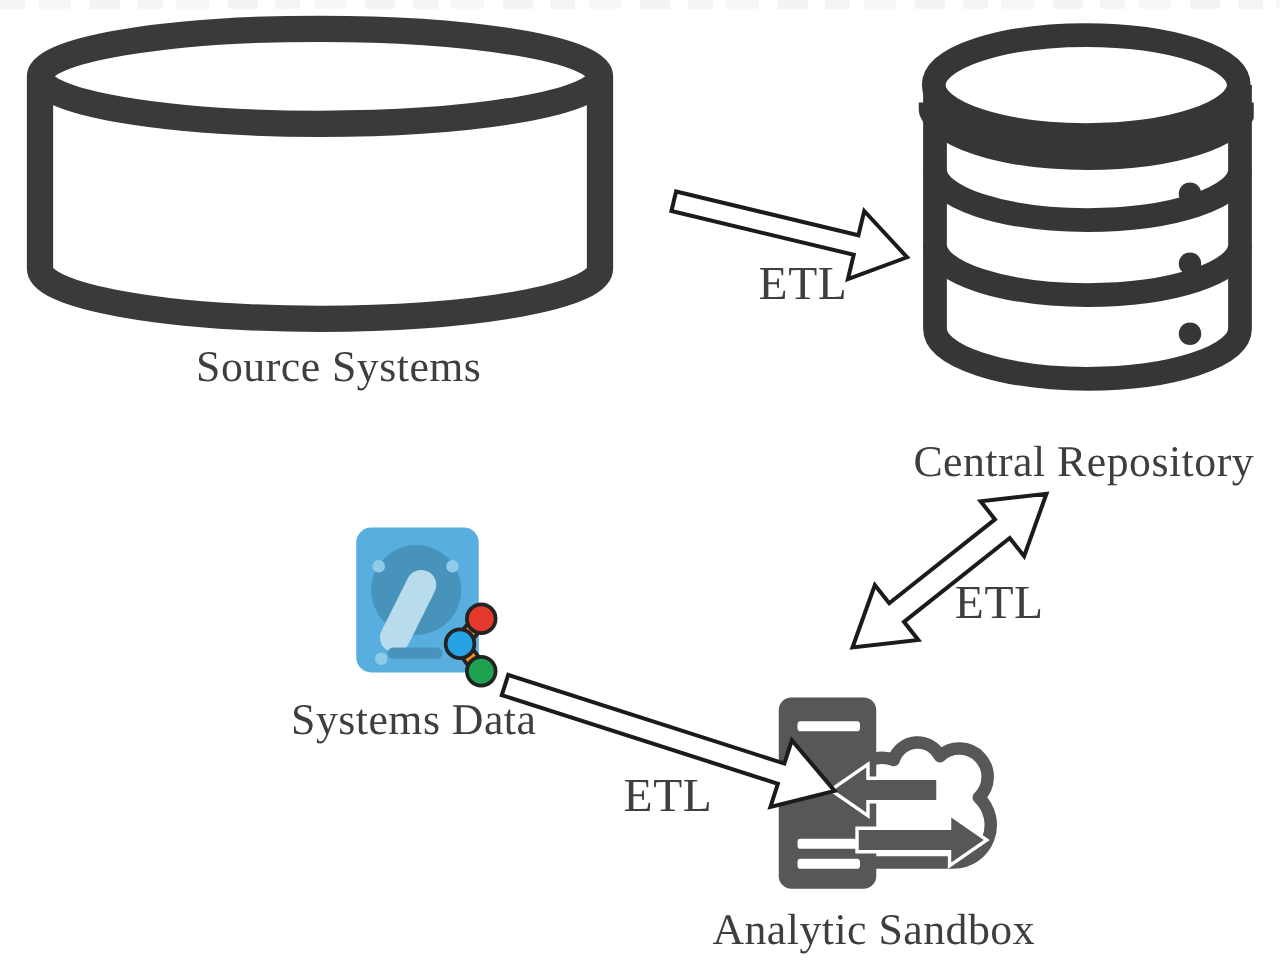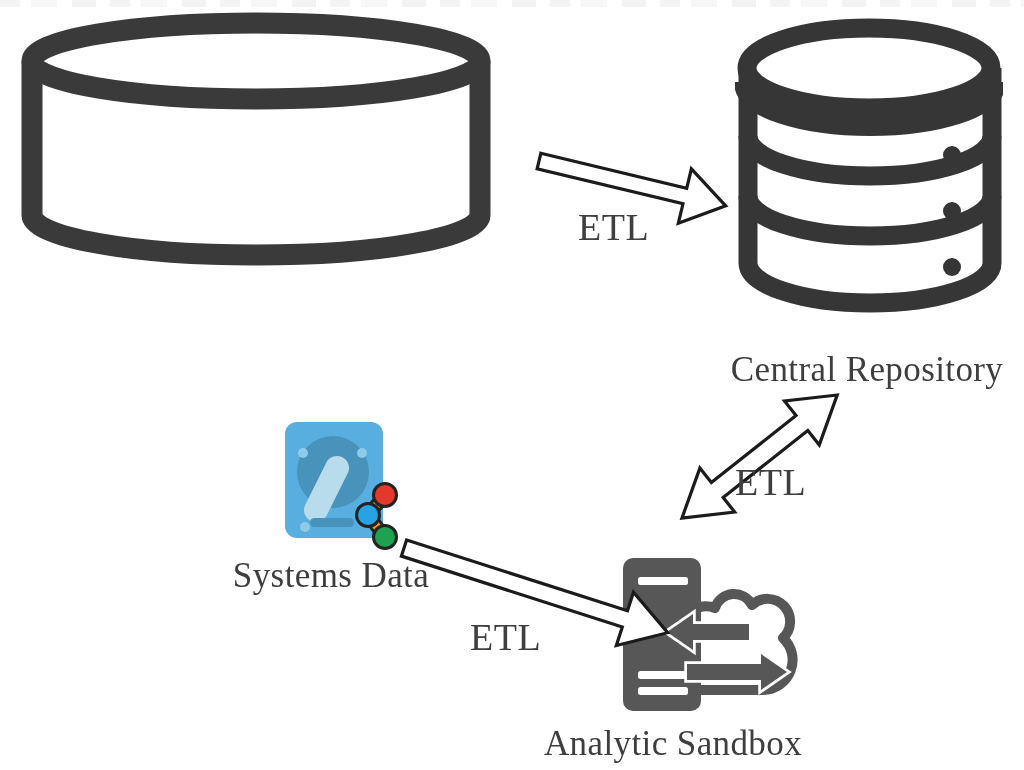--- a/index.html
+++ b/index.html
@@ -13,21 +13,21 @@
       #f3f3f3 0 20px,#ffffff 20px 31px,#f6f6f6 31px 57px,#ffffff 57px 72px,
       #f2f2f2 72px 96px,#ffffff 96px 110px);
     opacity:.9;
   }
   .abs{position:absolute;}
   .node-label{
     position:absolute;text-align:center;color:#3e3e3e;
     font-size:35px;line-height:1.05;letter-spacing:.4px;white-space:nowrap;
   }
   .edge-label{
-    position:absolute;text-align:left;color:#3f3f3f;
+    position:absolute;text-align:right;color:#3f3f3f;
     font-size:38px;line-height:1;letter-spacing:.5px;white-space:nowrap;
   }
   svg{display:block;}
 </style>
 </head>
 <body>
 
 <div id="stage">
 
   <div class="artifact-strip"></div>
@@ -102,26 +102,27 @@
   </div>
 
   <svg class="abs" style="left:0;top:0;pointer-events:none;" width="1024" height="770" viewBox="0 0 1024 770">
     <g fill="#ffffff" stroke="#1b1b1b" stroke-width="3.2" stroke-linejoin="miter">
       <path transform="translate(539,161) rotate(13.5)" d="M0,-8 L150,-8 L150,-28 L192,0 L150,28 L150,8 L0,8 Z"></path>
       <path transform="translate(682,518) rotate(-38.4)" d="M0,0 L45,-28 L45,-9.5 L153,-9.5 L153,-28 L198,0 L153,28 L153,9.5 L45,9.5 L45,28 Z"></path>
       <path transform="translate(404,548) rotate(17.8)" d="M0,-8.5 L232,-8.5 L232,-28 L277,0 L232,28 L232,8.5 L0,8.5 Z"></path>
     </g>
   </svg>
 
+  <div class="node-label" style="left:56px;top:276px;width:430px;">Source Systems</div>
 
   <div class="node-label" style="left:707px;top:352px;width:320px;">Central Repository</div>
 
   <div class="node-label" style="left:181px;top:558px;width:300px;">Systems Data</div>
 
-  <div class="node-label" style="left:503px;top:726px;width:340px;">Analytic Sandbox</div>
+  <div class="node-label" style="left:529px;top:726px;width:340px;">Analytic Sandbox</div>
 
   <div class="edge-label" style="left:578px;top:208px;width:100px;">ETL</div>
 
   <div class="edge-label" style="left:735px;top:463px;width:100px;">ETL</div>
 
   <div class="edge-label" style="left:470px;top:618px;width:100px;">ETL</div>
 
 </div>
 
 </body></html>

